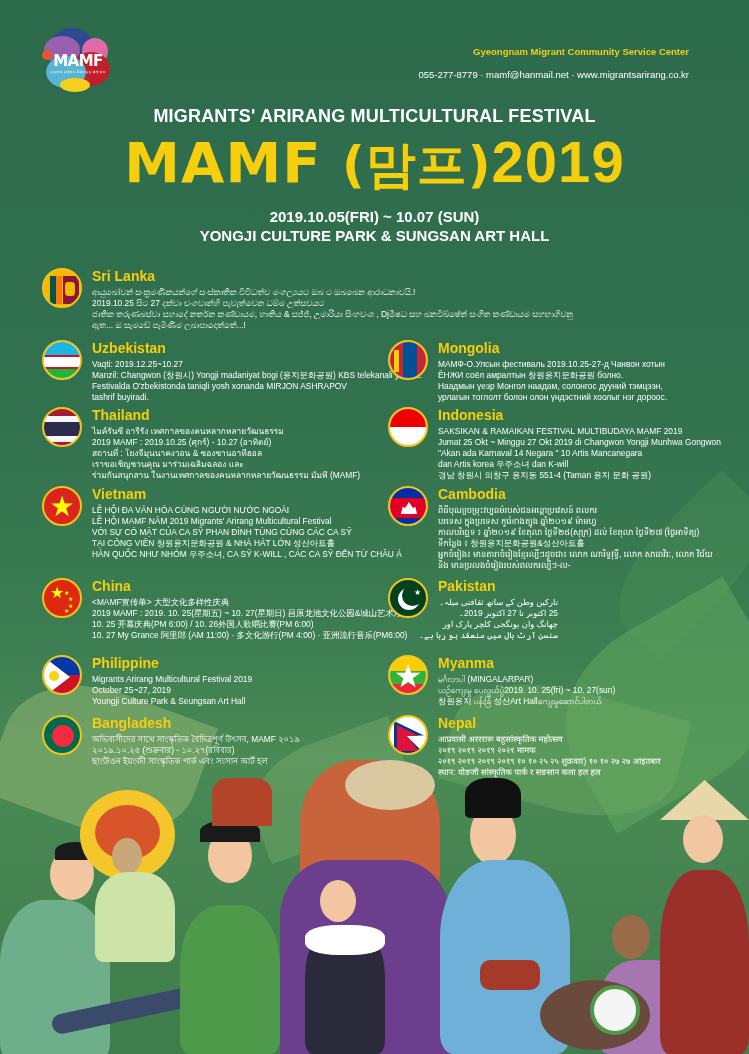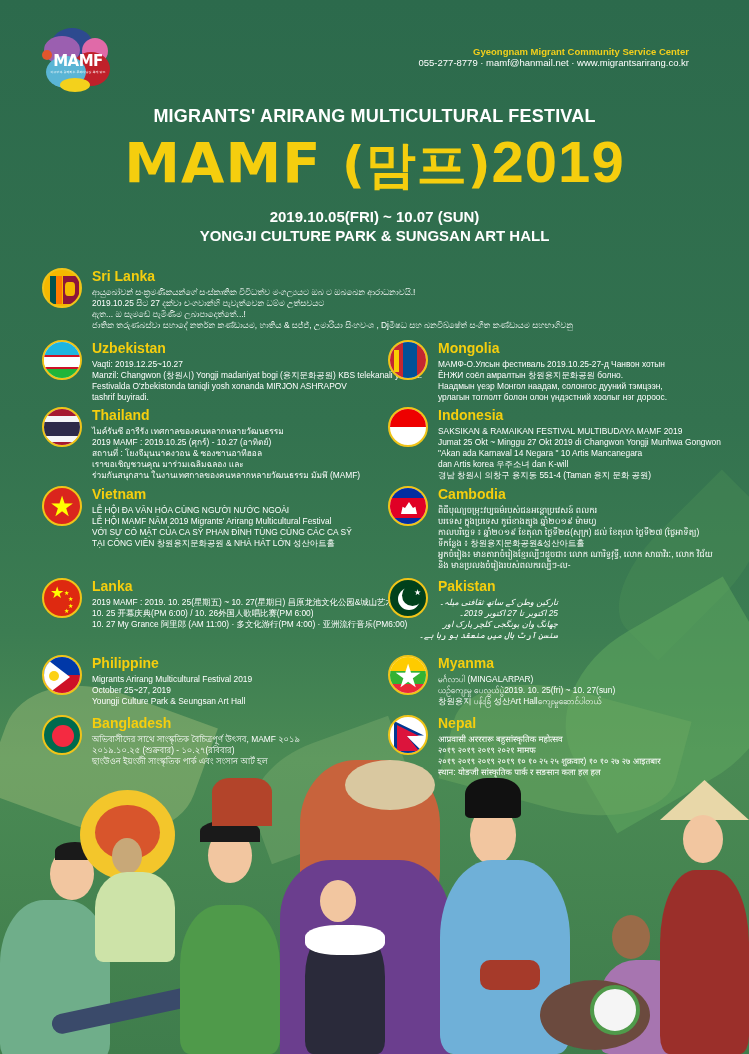--- a/index.html
+++ b/index.html
@@ -44,21 +44,21 @@
   }
   .logo .logo-sub {
     position: absolute; left: 4px; top: 42px; width: 64px; text-align: center;
     font-size: 3px; color: #fff;
   }
   .org {
     position: absolute; right: 60px; top: 46px; text-align: right;
     font-family: "Liberation Sans", sans-serif;
   }
   .org .org-name { color: #f2cf1c; font-size: 9.5px; font-weight: bold; }
-  .org .org-contact { color: #ffffff; font-size: 9.5px; margin-top: 0; }
+  .org .org-contact { color: #ffffff; font-size: 9.5px; margin-top: 12px; }
 
   .subtitle {
     position: absolute; left: 0; top: 106px; width: 749px; text-align: center;
     font-family: "Liberation Sans", sans-serif; font-weight: bold; font-size: 18px; color: #ffffff;
     letter-spacing: 0.2px;
   }
   .main-title {
     position: absolute; left: 0; top: 130px; width: 749px; text-align: center;
     font-family: "DejaVu Sans", sans-serif; font-weight: bold; font-size: 56px; color: #f5ce0e;
     letter-spacing: 1px; line-height: 64px;
@@ -201,22 +201,22 @@
     <div class="flag f-srilanka">
         <div class="g"></div>
         <div class="o"></div>
         <div class="m"></div>
         <div class="lion"></div>
       </div>
     <div class="name">Sri Lanka</div>
     <div class="body">
       <div>ආයුබෝවන් සංක්‍රමණිකයන්ගේ සංස්කෘතික විවිධත්ව මංගල්‍යයට ඔබ ට ඔබඛෙන ආරාධනාවයි.!</div>
       <div>2019.10.25 සිට 27 දක්වා චංගවාන්හි පැවැත්වෙන ධම්ම උත්සවයට</div>
+      <div>ජාතික තරුණබස්වා සහාදේ නර්තන කණ්ඩායම, හාතිය &amp; සජ්ජ්, උමාරියා සිංහවංශ , Djමීෂධ සහ ඛනවිඛ්ෂේත් සංගීත කණ්ඩායම සහභාගිවනු</div>
       <div>ඇත... ඔ සැමඩේ පැමිණිම ලබාපාදොත්තේ...!</div>
-      <div>ජාතික තරුණබස්වා සහාදේ නර්තන කණ්ඩායම, හාතිය &amp; සජ්ජ්, උමාරියා සිංහවංශ , Djමීෂධ සහ ඛනවිඛ්ෂේත් සංගීත කණ්ඩායම සහභාගිවනු</div>
     </div>
   </div>
 
   <div class="entry" style="left:42px; top:340px;">
     <div class="flag f-uzb">
         <div class="s1"></div>
         <div class="s2"></div>
         <div class="s3"></div>
         <div class="s4"></div>
         <div class="s5"></div>
@@ -281,20 +281,21 @@
   <div class="entry" style="left:42px; top:486px;">
     <div class="flag f-vnm">
         <div class="star">★</div>
       </div>
     <div class="name">Vietnam</div>
     <div class="body">
       <div>LỄ HỘI ĐA VĂN HÓA CÙNG NGƯỜI NƯỚC NGOÀI</div>
       <div>LỄ HỘI MAMF NĂM 2019 Migrants' Arirang Multicultural Festival</div>
       <div> VỚI SỰ CÓ MẶT CỦA CA SỸ PHAN ĐÌNH TÙNG CÙNG CÁC CA SỸ</div>
       <div>TẠI CÔNG VIÊN 창원용지문화공원 &amp; NHÀ HÁT LỚN 성산아트홀</div>
+      <div>HÀN QUỐC NHƯ NHÓM 우주소녀, CA SỸ K-WILL , CÁC CA SỸ ĐẾN TỪ CHÂU Á</div>
     </div>
   </div>
 
   <div class="entry" style="left:388px; top:486px;">
     <div class="flag f-khm">
         <div class="t"></div>
         <div class="m"></div>
         <div class="b"></div>
         <div class="tmp"></div>
       </div>
@@ -310,36 +311,37 @@
   </div>
 
   <div class="entry" style="left:42px; top:578px;">
     <div class="flag f-chn">
       <div class="star">★</div>
         <div class="star s2">★</div>
         <div class="star s3">★</div>
         <div class="star s4">★</div>
         <div class="star s5">★</div>
     </div>
-    <div class="name">Lanka</div>
-    <div class="body">
+    <div class="name">China</div>
+    <div class="body">
+      <div>&lt;MAMF宣传单&gt; 大型文化多样性庆典</div>
       <div>2019 MAMF : 2019. 10. 25(星期五) ~ 10. 27(星期日) 昌原龙池文化公园&amp;城山艺术厅</div>
       <div>10. 25 开幕庆典(PM 6:00) / 10. 26外国人歌唱比赛(PM 6:00)</div>
       <div>10. 27 My Grance 阿里郎 (AM 11:00) · 多文化游行(PM 4:00) · 亚洲流行音乐(PM6:00)</div>
     </div>
   </div>
 
   <div class="entry" style="left:388px; top:578px;">
     <div class="flag f-pak">
         <div class="moon"></div>
         <div class="moon2"></div>
         <div class="star">★</div>
       </div>
     <div class="name">Pakistan</div>
-    <div class="body rtl" style="width:120px;font-style:italic;">
+    <div class="body rtl" style="width:120px;">
       <div>تارکین وطن کے ساتھ ثقافتی میلہ۔</div>
       <div>25 اکتوبر تا 27 اکتوبر 2019۔</div>
       <div>چھانگ وان یونگجی کلچر پارک اور</div>
       <div>سنسن آرٹ ہال میں منعقد ہو رہا ہے۔</div>
     </div>
   </div>
 
   <div class="entry" style="left:42px; top:655px;">
     <div class="flag f-phl">
         <div class="t"></div>

